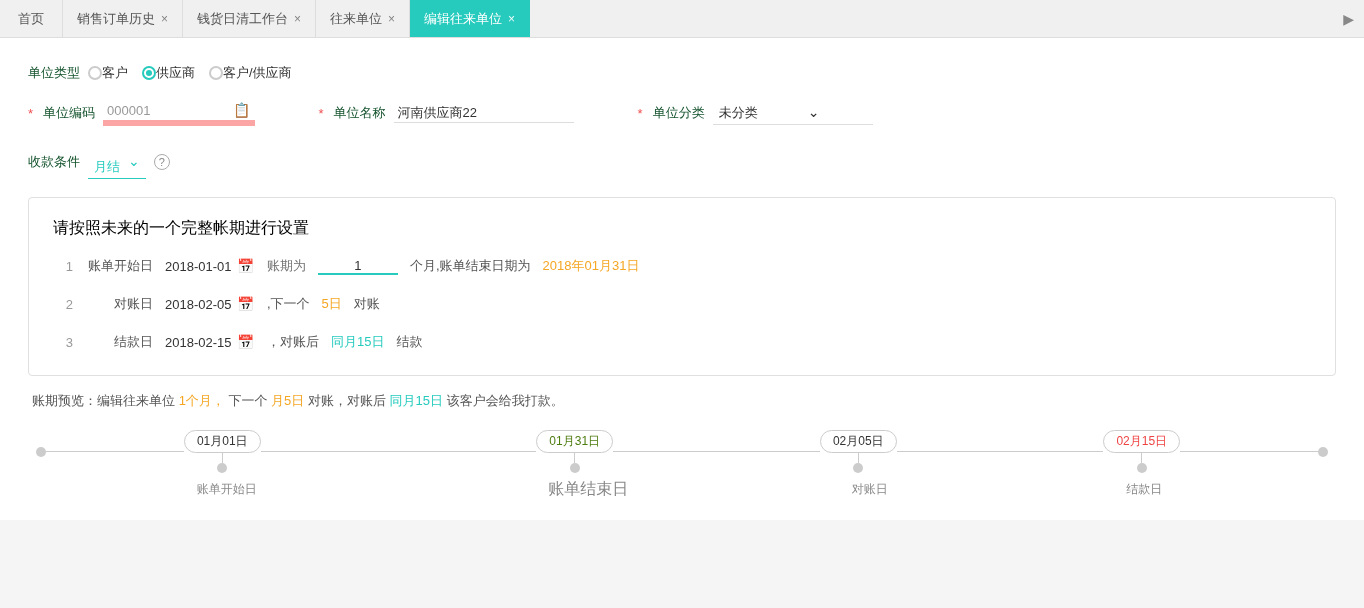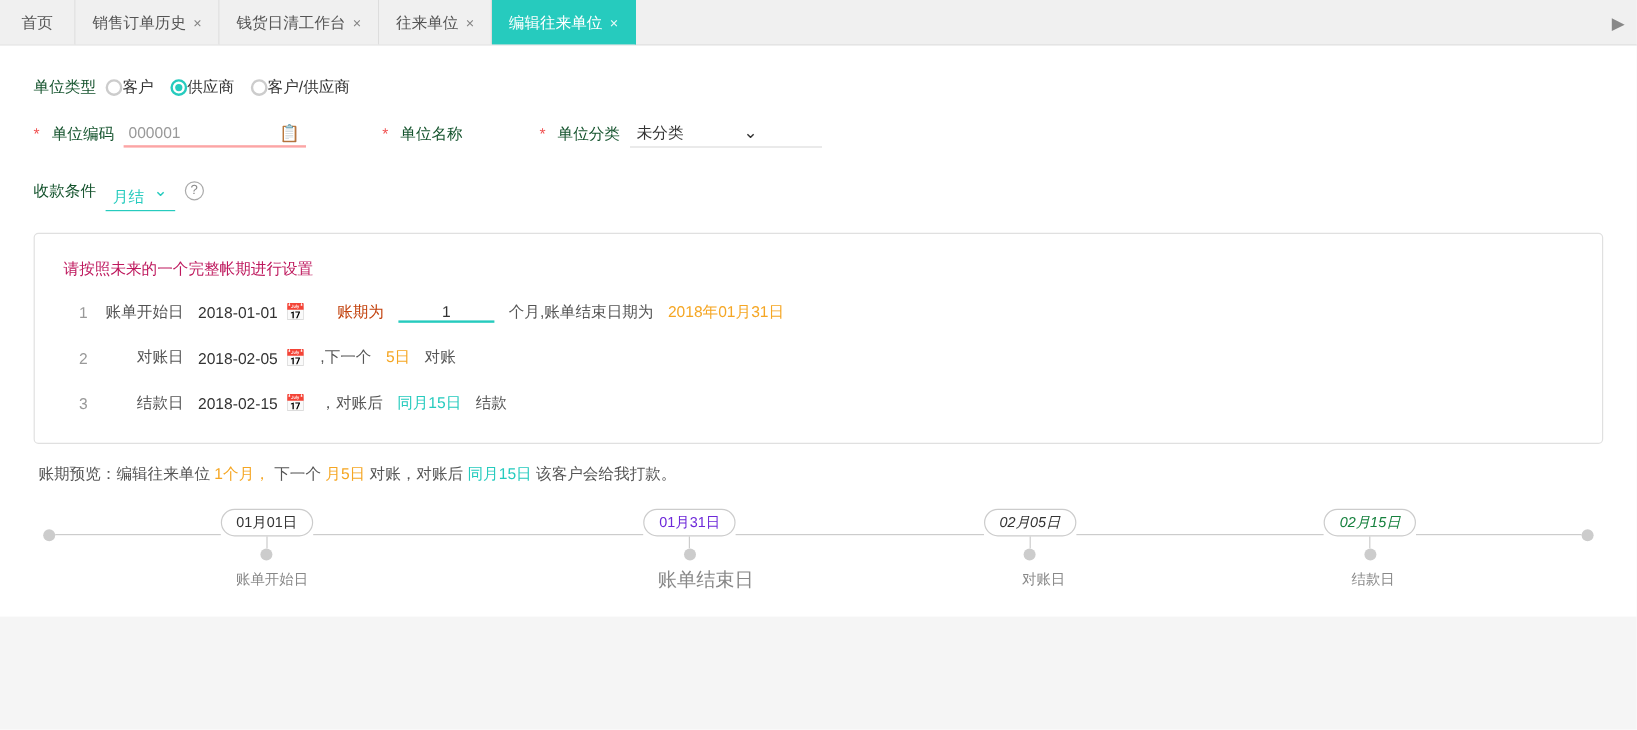--- a/index.html
+++ b/index.html
@@ -106,21 +106,21 @@
       border-bottom: 1px solid #ddd;
       outline: none;
       padding: 2px 4px;
       color: #333;
       background: transparent;
       font-size: 13px;
     }
     .input-with-icon {
       display: flex;
       align-items: center;
-      border-bottom: 2px solid #fca5a5;
+      border-bottom: 6px solid #fca5a5;
       padding: 2px 4px;
       gap: 6px;
     }
     .input-with-icon input {
       border: none; outline: none; background: transparent; font-size: 13px; color: #999;
     }
     .icon-copy { font-size: 14px; color: #26cbbe; cursor: pointer; }
     .icon-calendar { font-size: 14px; color: #26cbbe; cursor: pointer; }
     .icon-dropdown { font-size: 14px; color: #555; cursor: pointer; }
 
@@ -156,22 +156,22 @@
 
     
     .panel {
       border: 1px solid #e0e0e0;
       border-radius: 4px;
       padding: 20px 24px;
       margin-bottom: 16px;
       background: #fff;
     }
     .panel-title {
-      font-size: 13px;
-      color: #be185d;
+      font-size: 16px;
+      color: #000000;
       margin-bottom: 18px;
     }
 
     
     .panel-row {
       display: flex;
       align-items: center;
       margin-bottom: 20px;
       gap: 12px;
     }
@@ -269,20 +269,21 @@
       <label>单位编码</label>
       <div class="input-with-icon">
         <input type="text" value="000001" style="width: 120px; color: rgb(153, 153, 153);">
         <span class="icon-copy">📋</span>
       </div>
     </div>
 
     <div class="form-group" style="margin-left: 40px;">
       <span class="required-star">*</span>
       <label>单位名称</label>
+      <input type="text" class="text-input" value="河南供应商22" style="width: 180px;">
     </div>
 
     <div class="form-group" style="margin-left: 40px;">
       <span class="required-star">*</span>
       <label>单位分类</label>
       <div class="select-field">
         <span>未分类</span>
         <span class="icon-dropdown">⌄</span>
       </div>
     </div>
@@ -302,21 +303,21 @@
   <div class="panel">
     <div class="panel-title">请按照未来的一个完整帐期进行设置</div>
 
     <div class="panel-row">
       <span class="row-num">1</span>
       <span class="row-label">账单开始日</span>
       <div class="row-value">
         <span>2018-01-01</span>
         <span class="icon-calendar">📅</span>
       </div>
-      <span style="margin-left:14px; color:#c2410c;">账期为</span>
+      <span style="color:#737373;">账期为</span>
       <input type="text" class="period-input" value="1" style="">
       <span style="color:#555;">个月,账单结束日期为</span>
       <span class="highlight-orange">2018年01月31日</span>
     </div>
 
     <div class="panel-row">
       <span class="row-num">2</span>
       <span class="row-label">对账日</span>
       <div class="row-value">
         <span>2018-02-05</span>
@@ -358,37 +359,37 @@
 
     <div style="display:flex;flex-direction:column;align-items:center;flex-shrink:0;">
       <div style="background:#fff;border:1px solid #ccc;border-radius:12px;padding:2px 12px;font-size:12px;color:#333;white-space:nowrap;">01月01日</div>
       <div style="width:1px;height:10px;background:#ccc;"></div>
       <div style="width:10px;height:10px;border-radius:50%;background:#ccc;"></div>
     </div>
 
     <div style="flex:2;height:1px;background:#ccc;"></div>
 
     <div style="display:flex;flex-direction:column;align-items:center;flex-shrink:0;">
-      <div style="background:#fff;border:1px solid #ccc;border-radius:12px;padding:2px 12px;font-size:12px;color:#6d28d9;white-space:nowrap;">01月31日</div>
+      <div style="background:#fff;border:1px solid #ccc;border-radius:12px;padding:2px 12px;font-size:12px;color:#4d7c0f;white-space:nowrap;">01月31日</div>
       <div style="width:1px;height:10px;background:#ccc;"></div>
       <div style="width:10px;height:10px;border-radius:50%;background:#ccc;"></div>
     </div>
 
     <div style="flex:1.5;height:1px;background:#ccc;"></div>
 
     <div style="display:flex;flex-direction:column;align-items:center;flex-shrink:0;">
-      <div style="background:#fff;border:1px solid #ccc;border-radius:12px;padding:2px 12px;font-size:12px;color:#333;white-space:nowrap;font-style:italic;">02月05日</div>
+      <div style="background:#fff;border:1px solid #ccc;border-radius:12px;padding:2px 12px;font-size:12px;color:#333;white-space:nowrap;">02月05日</div>
       <div style="width:1px;height:10px;background:#ccc;"></div>
       <div style="width:10px;height:10px;border-radius:50%;background:#ccc;"></div>
     </div>
 
     <div style="flex:1.5;height:1px;background:#ccc;"></div>
 
     <div style="display:flex;flex-direction:column;align-items:center;flex-shrink:0;">
-      <div style="background:#fff;border:1px solid #ccc;border-radius:12px;padding:2px 12px;font-size:12px;color:#15803d;white-space:nowrap;font-style:italic;">02月15日</div>
+      <div style="background:#fff;border:1px solid #ccc;border-radius:12px;padding:2px 12px;font-size:12px;color:#ef4444;white-space:nowrap;">02月15日</div>
       <div style="width:1px;height:10px;background:#ccc;"></div>
       <div style="width:10px;height:10px;border-radius:50%;background:#ccc;"></div>
     </div>
 
     <div style="flex:1;height:1px;background:#ccc;"></div>
 
     <div style="width:10px;height:10px;border-radius:50%;background:#ccc;flex-shrink:0;"></div>
   </div>
 
   <div style="display:flex; align-items:center; padding: 4px 8px 0 8px; margin-top: 2px;">

